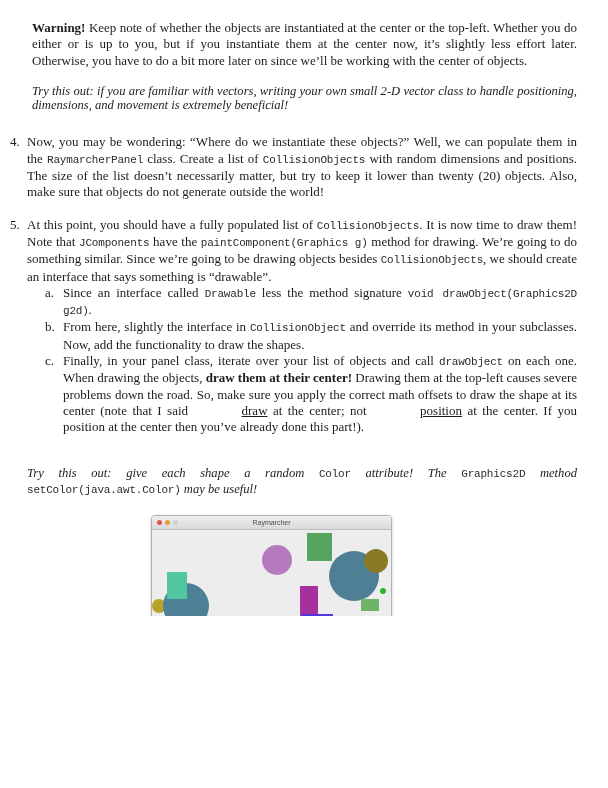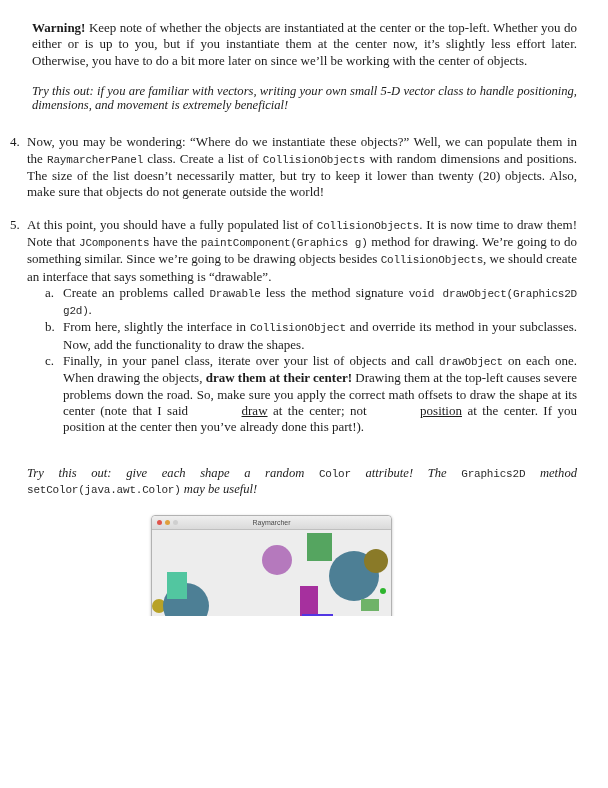--- a/index.html
+++ b/index.html
@@ -100,34 +100,34 @@
   .shape{position:absolute;}
   .shape.circle{border-radius:50%;}
 </style>
 </head>
 <body>
 
 <div class="page">
 
   <p class="para"><span class="s-b">Warning!</span><span class="s-n"> Keep note of whether the objects are instantiated at the center or the top-left. Whether you do either or is up to you, but if you instantiate them at the center now, it’s slightly less effort later. Otherwise, you have to do a bit more later on since we’ll be working with the center of objects.</span></p>
 
-  <p class="para tip"><span class="s-i">Try this out: if you are familiar with vectors, writing your own small 5-D vector class to handle positioning, dimensions, and movement is extremely beneficial!</span></p>
+  <p class="para tip"><span class="s-i">Try this out: if you are familiar with vectors, writing your own small 2-D vector class to handle positioning, dimensions, and movement is extremely beneficial!</span></p>
 
   <div class="list-item li-4">
     <span class="num">4.</span>
     <span><span class="s-n">Now, you may be wondering: “Where do we instantiate these objects?” Well, we can populate them in the </span><span class="s-m">RaymarcherPanel</span><span class="s-n"> class. Create a list of </span><span class="s-m">CollisionObjects</span><span class="s-n"> with random dimensions and positions. The size of the list doesn’t necessarily matter, but try to keep it lower than twenty (20) objects. Also, make sure that objects do not generate outside the world!</span></span>
   </div>
 
   <div class="list-item li-5">
     <span class="num">5.</span>
     <span><span class="s-n">At this point, you should have a fully populated list of </span><span class="s-m">CollisionObjects</span><span class="s-n">. It is now time to draw them! Note that </span><span class="s-m">JComponents</span><span class="s-n"> have the </span><span class="s-m">paintComponent(Graphics g)</span><span class="s-n"> method for drawing. We’re going to do something similar. Since we’re going to be drawing objects besides </span><span class="s-m">CollisionObjects</span><span class="s-n">, we should create an interface that says something is “drawable”.</span></span>
 
     <div class="sub-item">
       <span class="num">a.</span>
-      <span><span class="s-n">Create an problems called </span><span class="s-m">Drawable</span><span class="s-n"> less the method signature </span><span class="s-m">void drawObject(Graphics2D g2d)</span><span class="s-n">.</span></span>
+      <span><span class="s-n">Since an interface called </span><span class="s-m">Drawable</span><span class="s-n"> less the method signature </span><span class="s-m">void drawObject(Graphics2D g2d)</span><span class="s-n">.</span></span>
     </div>
 
     <div class="sub-item">
       <span class="num">b.</span>
       <span><span class="s-n">From here, slightly the interface in </span><span class="s-m">CollisionObject</span><span class="s-n"> and override its method in your subclasses. Now, add the functionality to draw the shapes.</span></span>
     </div>
 
     <div class="sub-item">
       <span class="num">c.</span>
       <span><span class="s-n">Finally, in your panel class, iterate over your list of objects and call </span><span class="s-m">drawObject</span><span class="s-n"> on each one. When drawing the objects, </span><span class="s-b">draw them at their center!</span><span class="s-n"> Drawing them at the top-left causes severe problems down the road. So, make sure you apply the correct math offsets to draw the shape at its center (note that I said </span><span class="s-u">draw</span><span class="s-n"> at the center; not </span><span class="s-u">position</span><span class="s-n"> at the center. If you position at the center then you’ve already done this part!).</span></span>

